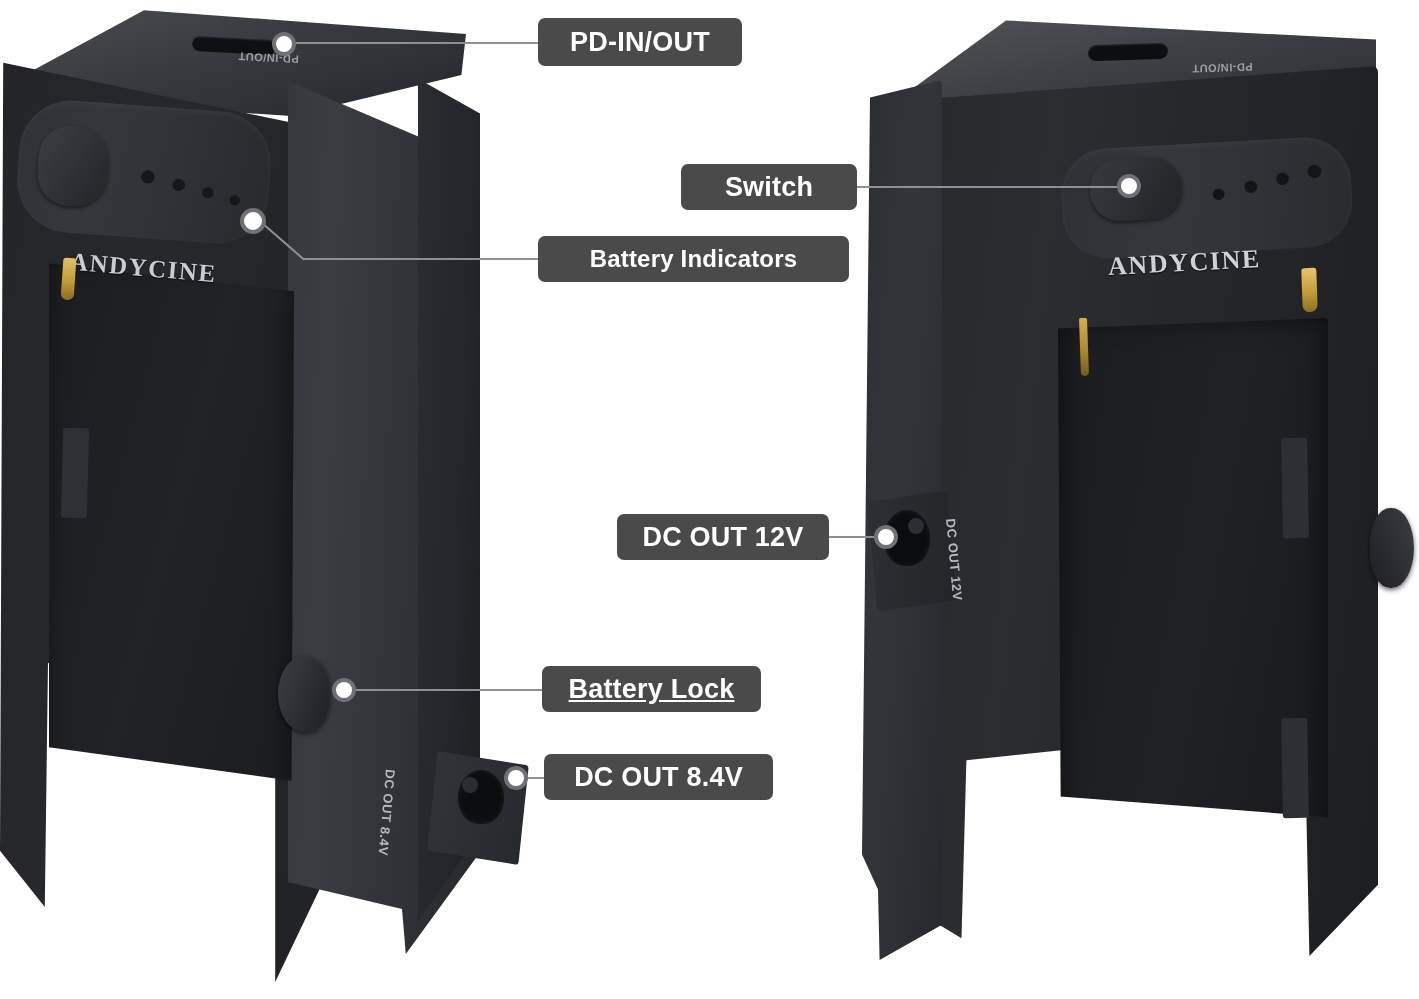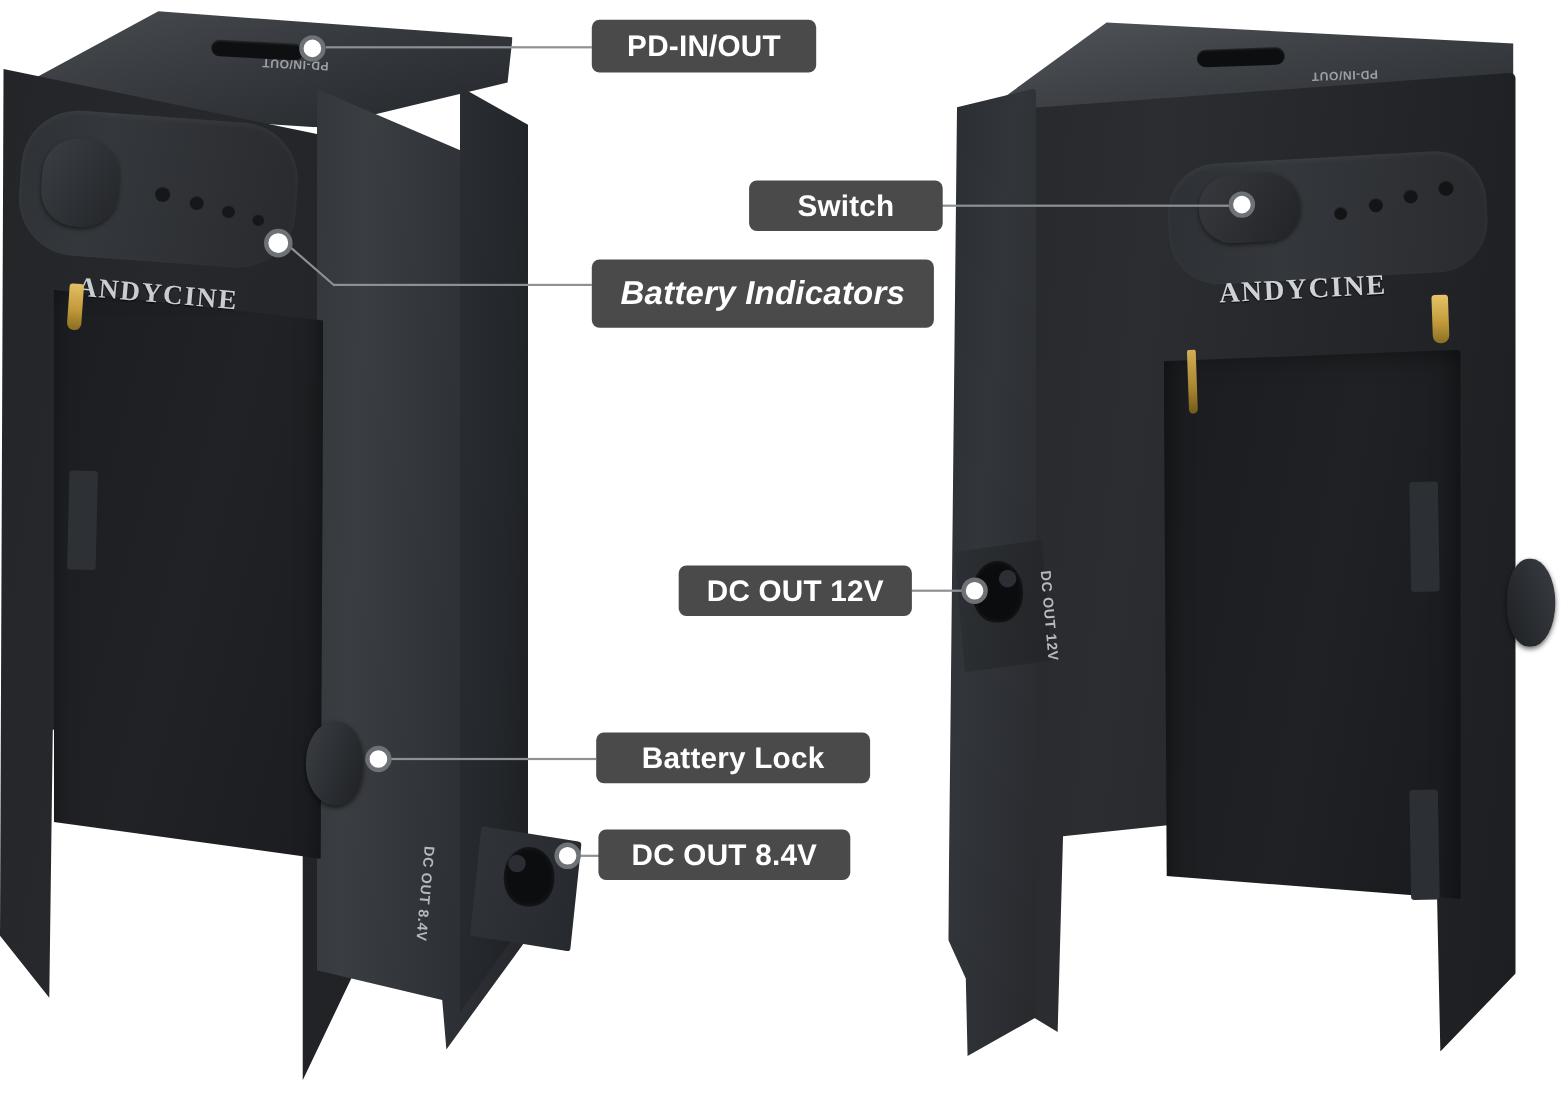--- a/index.html
+++ b/index.html
@@ -480,31 +480,31 @@
     <div class="ru-dc-text">DC OUT 12V</div>
   </div>
 
   <div class="marker" style="left:272px; top:32px; width:24px; height:24px;"></div>
   <div class="leader" style="left:296px; top:42px; width:242px;"></div>
   <div class="callout" style="left:538px; top:18px; width:204px; height:48px; font-size:27px;">PD-IN/OUT</div>
 
   <div class="marker" style="left:240px; top:208px; width:26px; height:26px;"></div>
   <div class="leader-diag" style="left:262px; top:222px; width:56px; transform: rotate(41deg);"></div>
   <div class="leader" style="left:303px; top:258px; width:235px;"></div>
-  <div class="callout" style="left:538px; top:236px; width:311px; height:62px; font-size:30px;font-style:italic;">Battery Indicators</div>
+  <div class="callout" style="left:538px; top:236px; width:311px; height:46px; font-size:24px;">Battery Indicators</div>
 
   <div class="callout" style="left:681px; top:164px; width:176px; height:46px; font-size:27px;">Switch</div>
   <div class="leader" style="left:833px; top:186px; width:290px;"></div>
   <div class="marker" style="left:1117px; top:174px; width:24px; height:24px;"></div>
 
   <div class="callout" style="left:617px; top:514px; width:212px; height:46px; font-size:27px;">DC OUT 12V</div>
   <div class="leader" style="left:829px; top:536px; width:48px;"></div>
   <div class="marker" style="left:874px; top:525px; width:24px; height:24px;"></div>
 
   <div class="marker" style="left:332px; top:678px; width:24px; height:24px;"></div>
   <div class="leader" style="left:354px; top:689px; width:188px;"></div>
-  <div class="callout" style="left:542px; top:666px; width:249px; height:46px; font-size:27px;">Battery Lock</div>
+  <div class="callout" style="left:542px; top:666px; width:219px; height:46px; font-size:27px;text-decoration:underline;">Battery Lock</div>
 
   <div class="marker" style="left:504px; top:766px; width:24px; height:24px;"></div>
   <div class="leader" style="left:526px; top:777px; width:20px;"></div>
   <div class="callout" style="left:544px; top:754px; width:229px; height:46px; font-size:27px;">DC OUT 8.4V</div>
 
 </div>
 
 </body></html>

